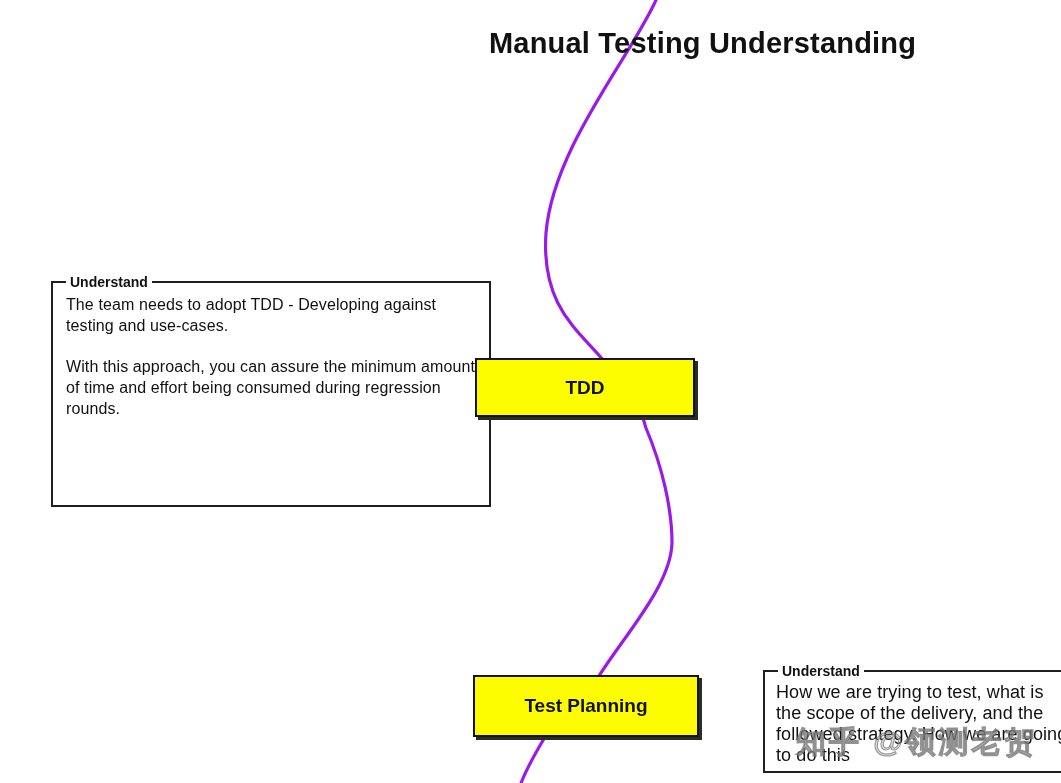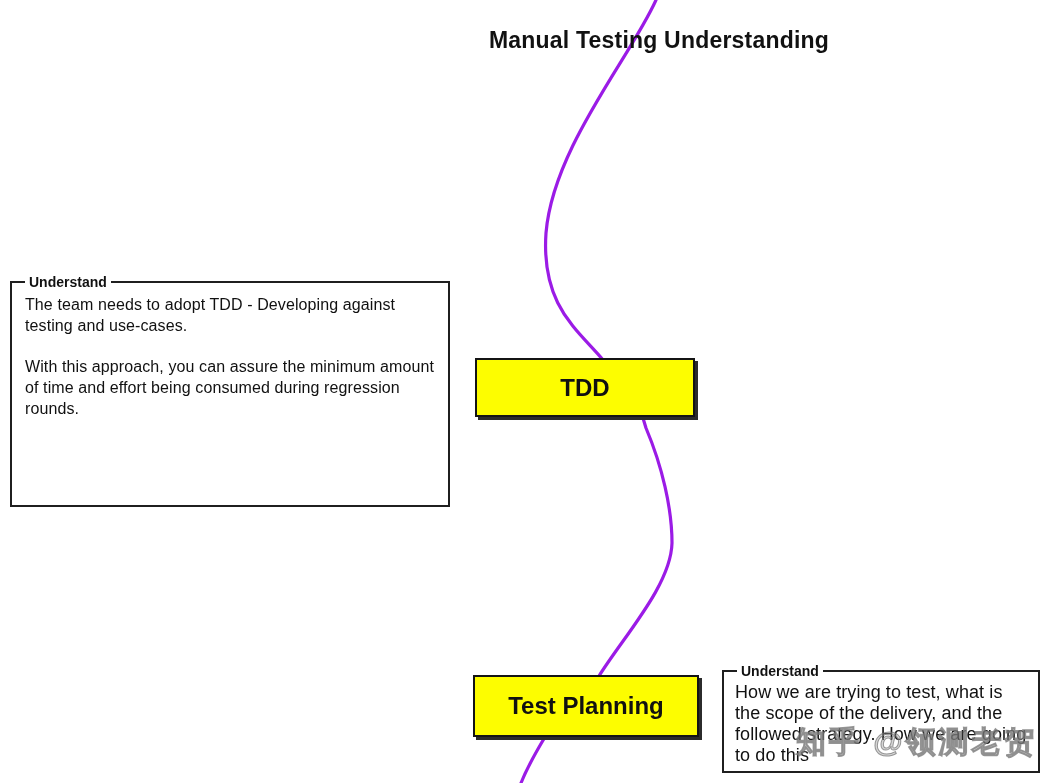--- a/index.html
+++ b/index.html
@@ -20,33 +20,34 @@
     left: 0; top: 0;
     width: 1061px; height: 783px;
     z-index: 1;
   }
 
   .page-title {
     position: absolute;
     left: 489px;
     top: 27px;
     margin: 0;
-    font-size: 23px;
+    font-size: 29px;
     font-weight: bold;
     letter-spacing: 0.2px;
     white-space: nowrap;
     z-index: 3;
   }
 
   .note {
     position: absolute;
     background: #ffffff;
     border: 2px solid #1f1f1f;
     box-sizing: border-box;
     z-index: 2;
+    margin-left: 41px;
   }
   .note-left {
     left: 10px; top: 281px;
     width: 440px; height: 226px;
     padding: 11px 13px 0 13px;
   }
   .note-right {
     left: 722px; top: 670px;
     width: 318px; height: 103px;
     padding: 10px 11px 0 11px;
@@ -71,21 +72,21 @@
   .note-right p { font-size: 18px; }
 
   .node {
     position: absolute;
     box-sizing: border-box;
     border: 2.5px solid #141414;
     box-shadow: 3px 3px 0 #2b2b2b;
     display: flex;
     align-items: center;
     justify-content: center;
-    font-size: 24px;
+    font-size: 19px;
     font-weight: bold;
     z-index: 2;
     cursor: pointer;
   }
   .node-tdd { left: 475px; top: 358px; width: 220px; height: 59px; }
   .node-test-planning { left: 473px; top: 675px; width: 226px; height: 62px; }
 
   .watermark {
     position: absolute;
     left: 796px;

